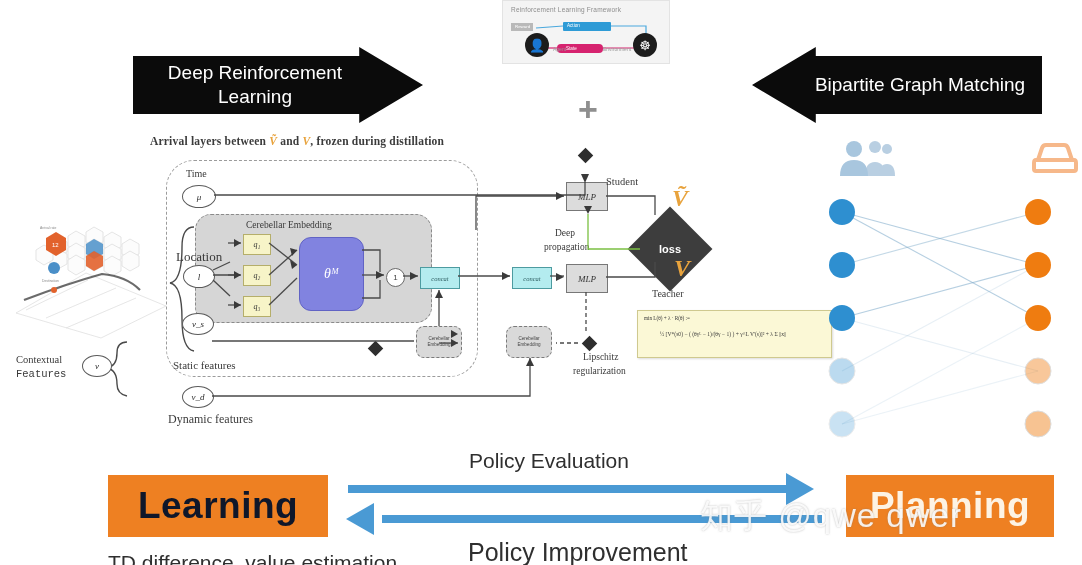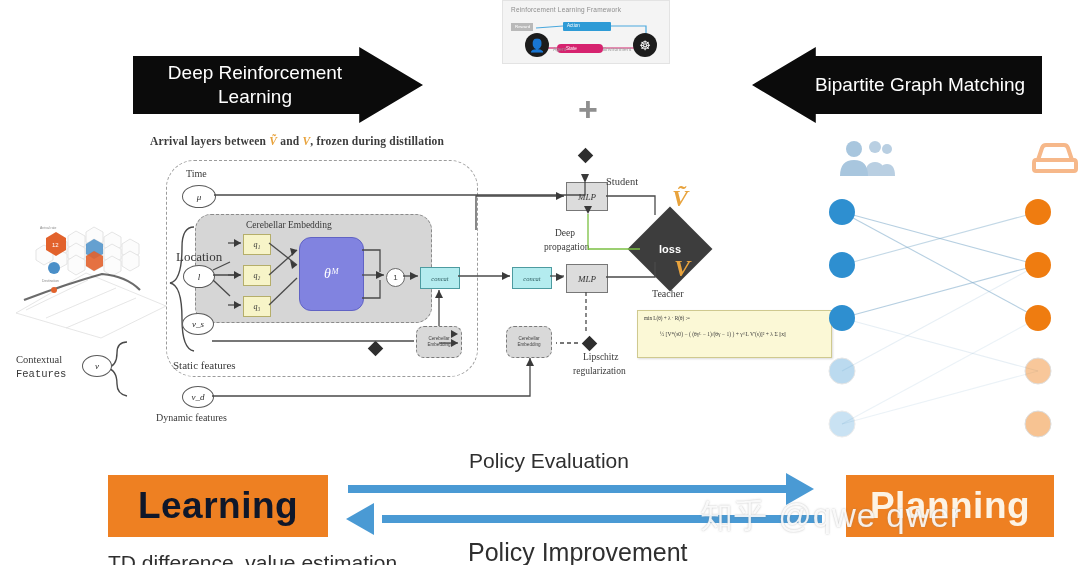--- a/index.html
+++ b/index.html
@@ -47,21 +47,21 @@
         border:1.6px dashed #9b9b9b;border-radius:28px;background:transparent;}
   .cereb-box{left:195px;top:214px;width:235px;height:107px;background:#d6d6d6;
         border:1.4px dashed #8a8a8a;border-radius:16px;}
   .cereb-title{left:246px;top:220px;font-size:9.5px;color:#3a3a3a;
         font-family:"Liberation Serif",serif;}
 
   .lbl-serif{font-family:"Liberation Serif",serif;color:#3a3a3a;}
   .lbl-time{left:186px;top:168px;font-size:10px;}
   .lbl-location{left:176px;top:249px;font-size:13px;}
   .lbl-static{left:173px;top:359px;font-size:11px;}
-  .lbl-dynamic{left:156px;top:412px;font-size:10px;text-align:center;}
+  .lbl-dynamic{left:168px;top:412px;font-size:12px;text-align:center;}
   .lbl-ctx1{left:16px;top:354px;font-size:10.5px;}
   .lbl-ctx2{left:16px;top:368px;font-size:10.5px;font-family:Liberation Mono, monospace;}
   .lbl-student{left:606px;top:176px;font-size:10.5px;}
   .lbl-teacher{left:608px;top:288px;font-size:10px;margin-left:44px;}
   .lbl-back1{left:555px;top:228px;font-size:9.5px;}
   .lbl-back2{left:544px;top:242px;font-size:9.5px;}
   .lbl-lip1{left:583px;top:352px;font-size:9.5px;}
   .lbl-lip2{left:573px;top:366px;font-size:9.5px;}
 
   .ellipse{position:absolute;border:1.3px solid #5a5a5a;border-radius:50%;background:#fff;

